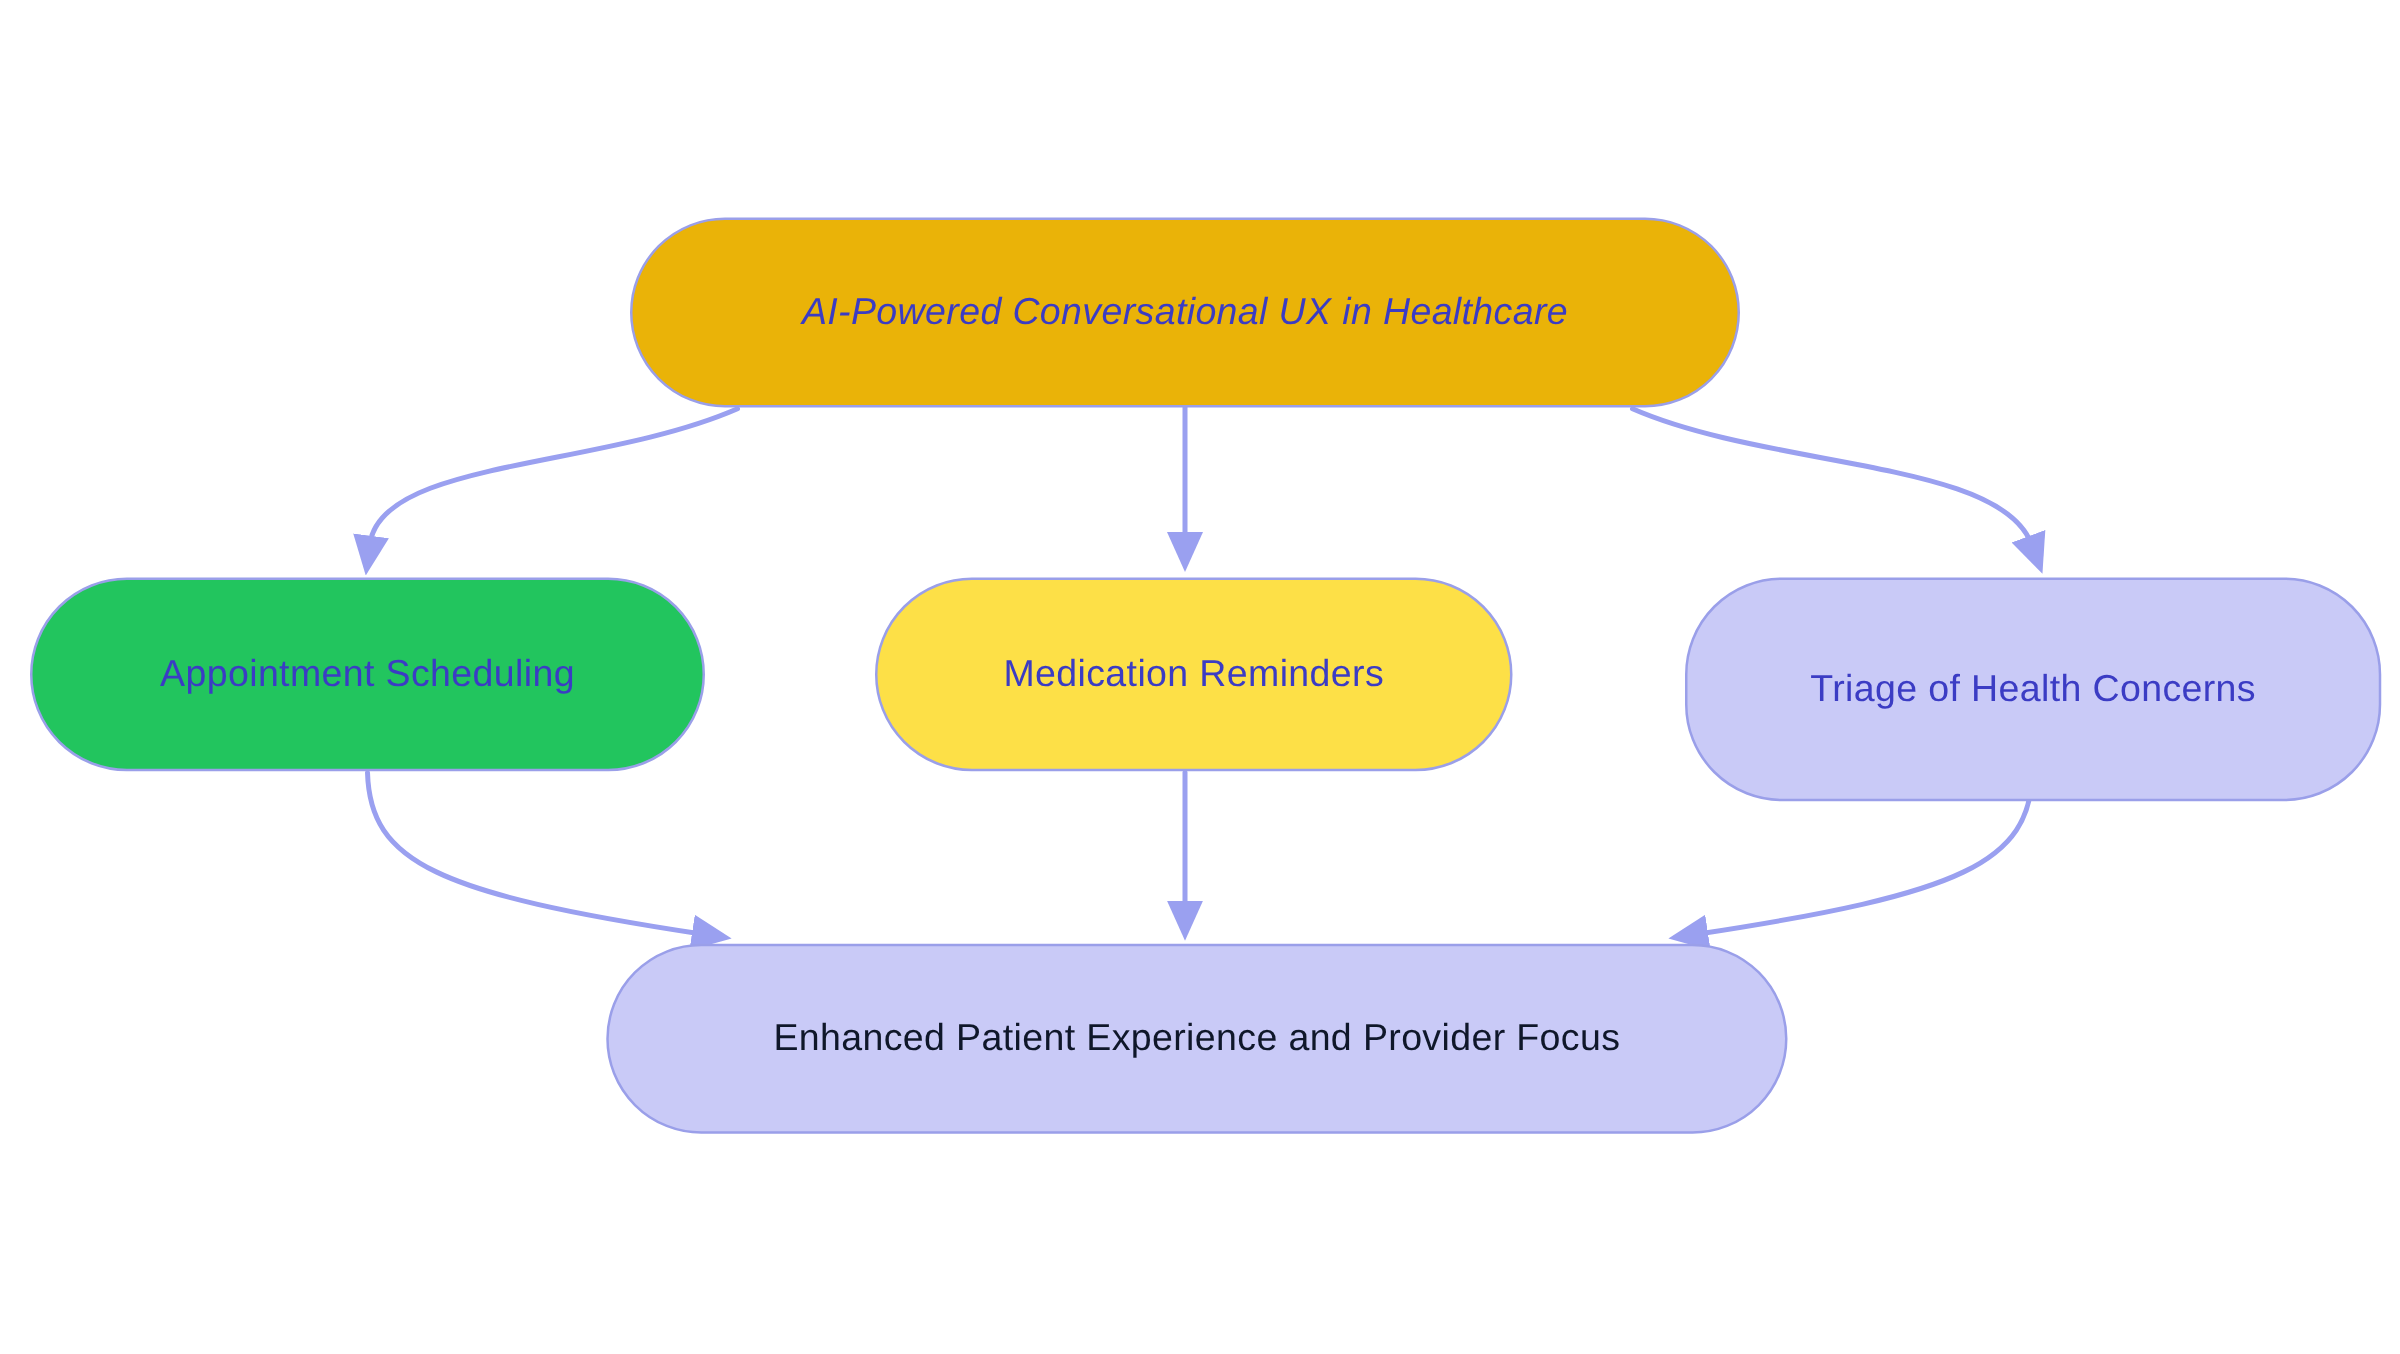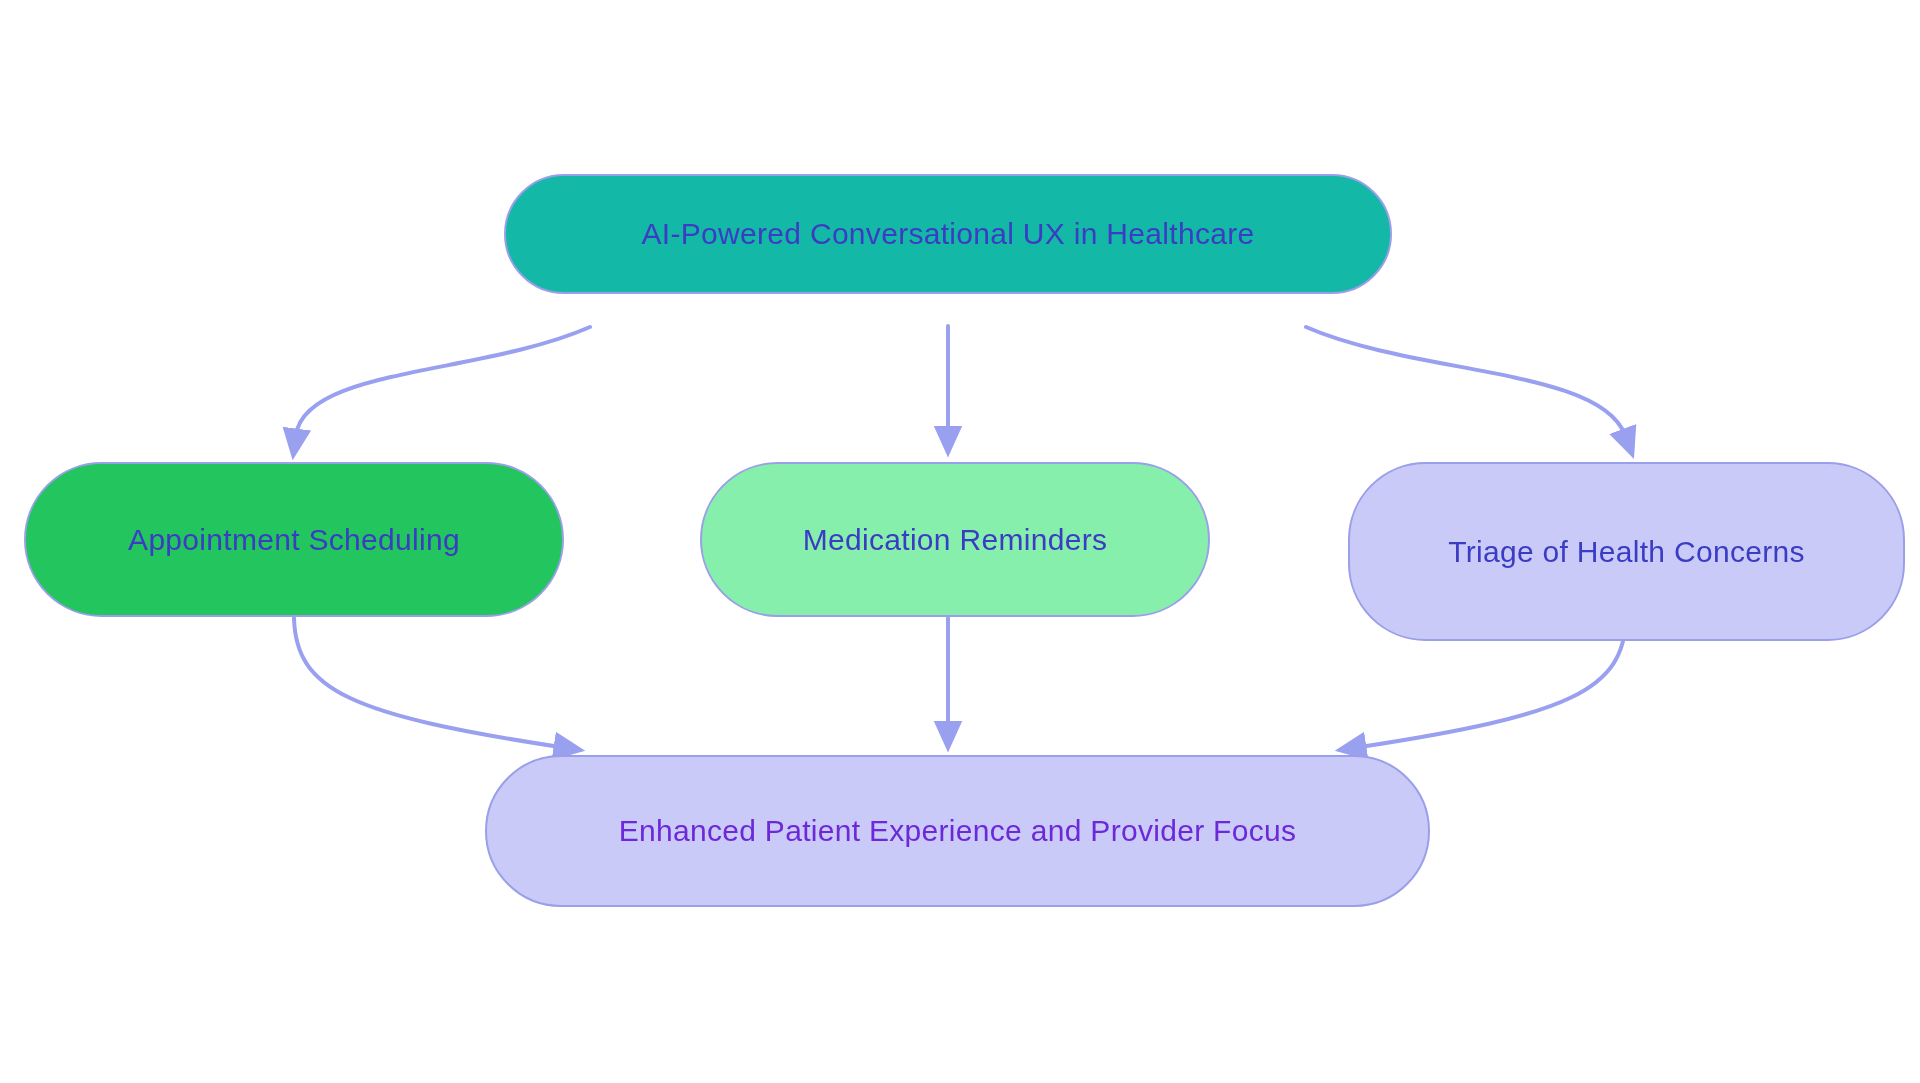--- a/index.html
+++ b/index.html
@@ -51,29 +51,29 @@
     <g id="edge-group">
         <path d="M 590 327 C 480 375, 305 368, 296 435" fill="none" stroke="#9aa0f0" stroke-width="4" stroke-linecap="round" marker-end="url(#arrowhead)"></path>
         <path d="M 948 326 L 948 432" fill="none" stroke="#9aa0f0" stroke-width="4" stroke-linecap="round" marker-end="url(#arrowhead)"></path>
         <path d="M 1306 327 C 1416 375, 1600 368, 1625 435" fill="none" stroke="#9aa0f0" stroke-width="4" stroke-linecap="round" marker-end="url(#arrowhead)"></path>
         <path d="M 294 618 C 296 690, 350 715, 560 747" fill="none" stroke="#9aa0f0" stroke-width="4" stroke-linecap="round" marker-end="url(#arrowhead)"></path>
         <path d="M 948 618 L 948 727" fill="none" stroke="#9aa0f0" stroke-width="4" stroke-linecap="round" marker-end="url(#arrowhead)"></path>
         <path d="M 1626 618 C 1624 690, 1570 715, 1360 747" fill="none" stroke="#9aa0f0" stroke-width="4" stroke-linecap="round" marker-end="url(#arrowhead)"></path>
       </g>
   </svg>
   <div id="node-layer">
-      <div class="node" style="left: 504px; top: 174px; width: 888px; height: 120px; border-radius: 76px; background: #14b8a6; border-color: rgb(154, 159, 233); color: rgb(59, 60, 196);">
+      <div class="node" style="left: 504px; top: 174px; width: 888px; height: 152px; border-radius: 76px; background: #eab308; border-color: rgb(154, 159, 233); color: rgb(59, 60, 196); font-style: italic;">
         <span>AI-Powered Conversational UX in Healthcare</span>
       </div>
       <div class="node" style="left: 24px; top: 462px; width: 540px; height: 155px; border-radius: 77.5px; background: #22c55e; border-color: rgb(154, 159, 233); color: rgb(59, 60, 196);">
         <span>Appointment Scheduling</span>
       </div>
-      <div class="node" style="left: 700px; top: 462px; width: 510px; height: 155px; border-radius: 77.5px; background: #86efac; border-color: rgb(154, 159, 233); color: rgb(59, 60, 196);">
+      <div class="node" style="left: 700px; top: 462px; width: 510px; height: 155px; border-radius: 77.5px; background: #fde047; border-color: rgb(154, 159, 233); color: rgb(59, 60, 196);">
         <span>Medication Reminders</span>
       </div>
       <div class="node" style="left: 1348px; top: 462px; width: 557px; height: 179px; border-radius: 77.5px; background: rgb(201, 202, 247); border-color: rgb(154, 159, 233); color: rgb(59, 60, 196);">
         <span>Triage of Health Concerns</span>
       </div>
-      <div class="node" style="left: 485px; top: 755px; width: 945px; height: 152px; border-radius: 76px; background: rgb(201, 202, 247); border-color: rgb(154, 159, 233); color: #6d28d9;">
+      <div class="node" style="left: 485px; top: 755px; width: 945px; height: 152px; border-radius: 76px; background: rgb(201, 202, 247); border-color: rgb(154, 159, 233); color: #0f172a;">
         <span>Enhanced Patient Experience and Provider Focus</span>
       </div>
     </div>
 </div>
 
 </body></html>

